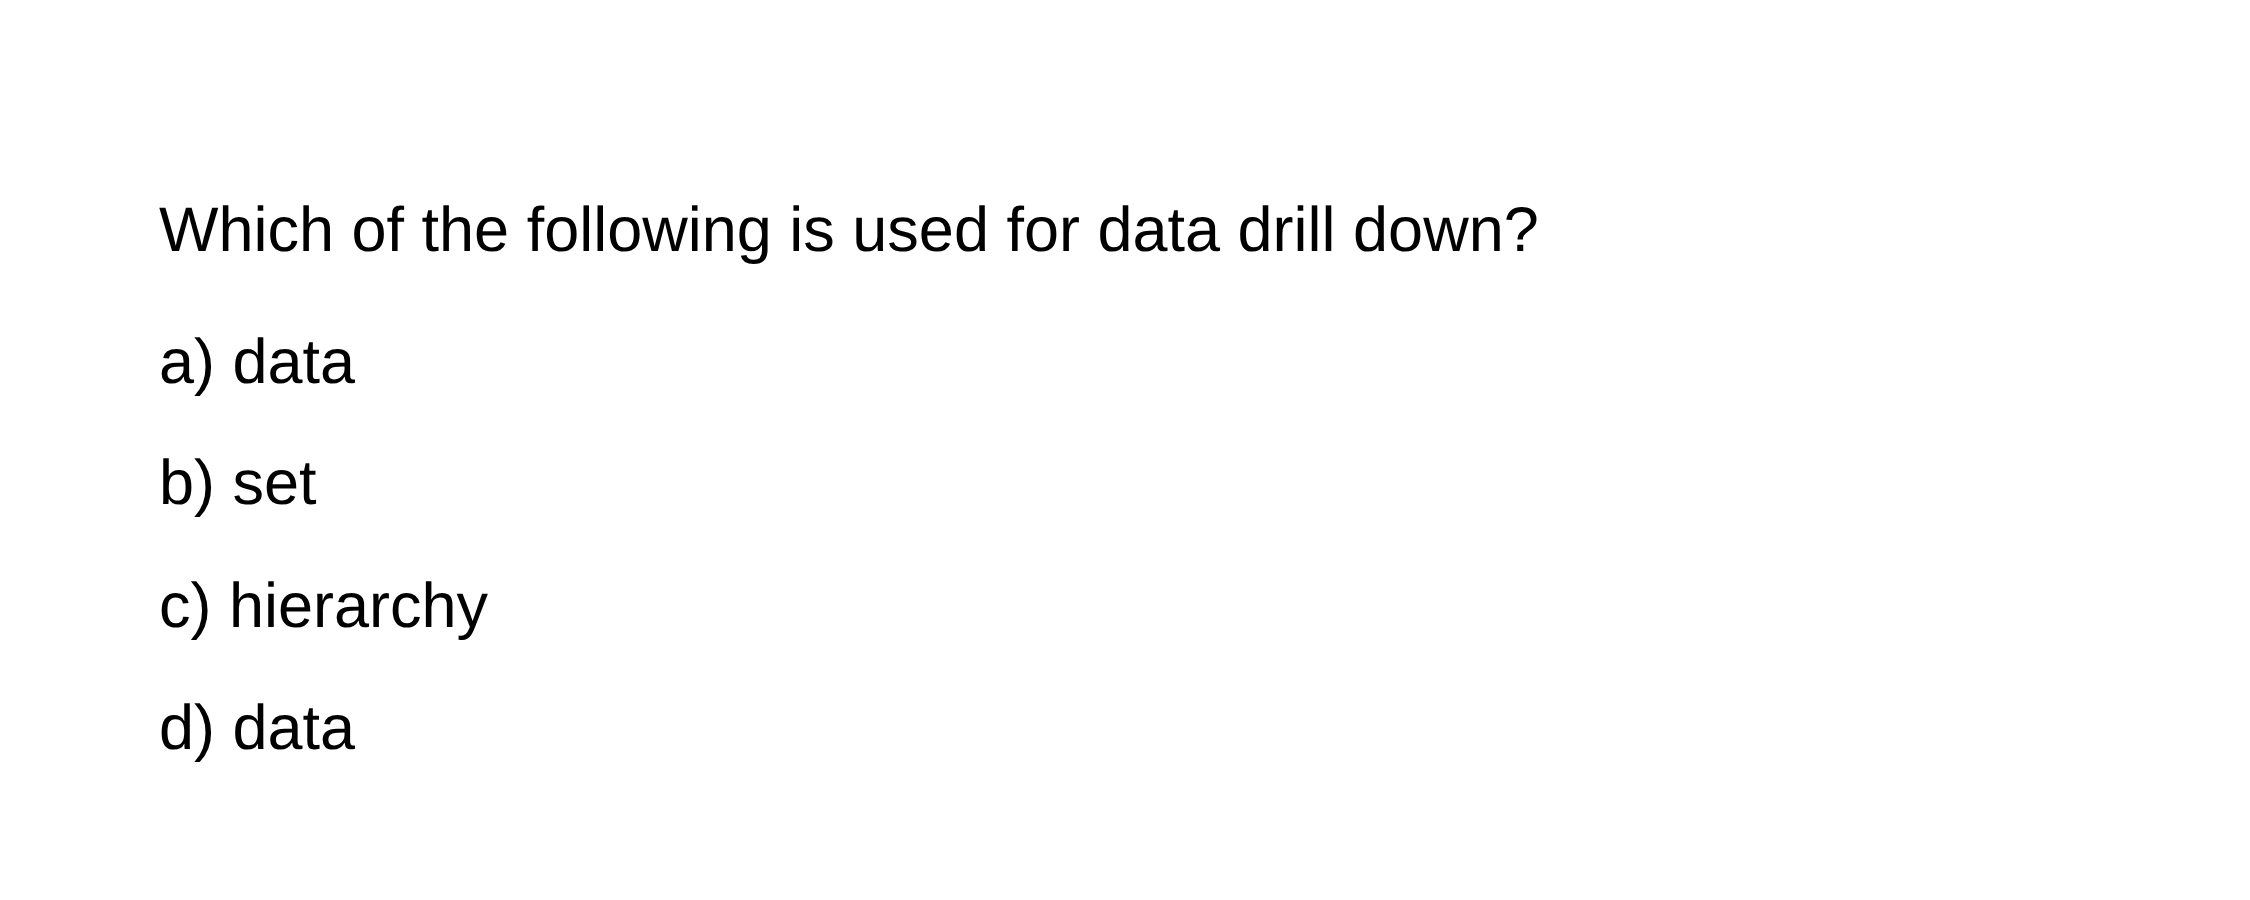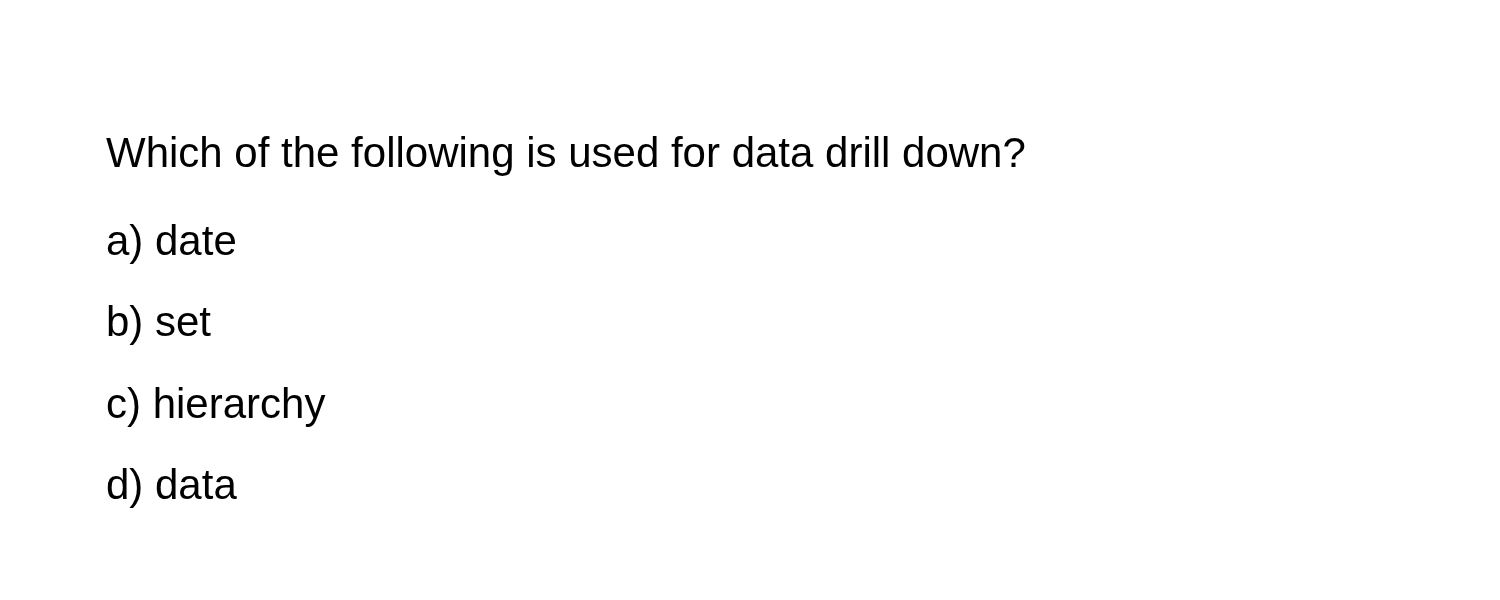--- a/index.html
+++ b/index.html
@@ -24,16 +24,16 @@
     .option {
       font-size: 42px;
       line-height: 1.65;
       font-weight: 400;
     }
   </style>
 </head>
 <body>
 
 <div class="question-text">Which of the following is used for data drill down?</div>
-<div class="option">a) date</div>
+<div class="option">a) data</div>
 <div class="option">b) set</div>
 <div class="option">c) hierarchy</div>
 <div class="option">d) data</div>
 
 </body></html>

